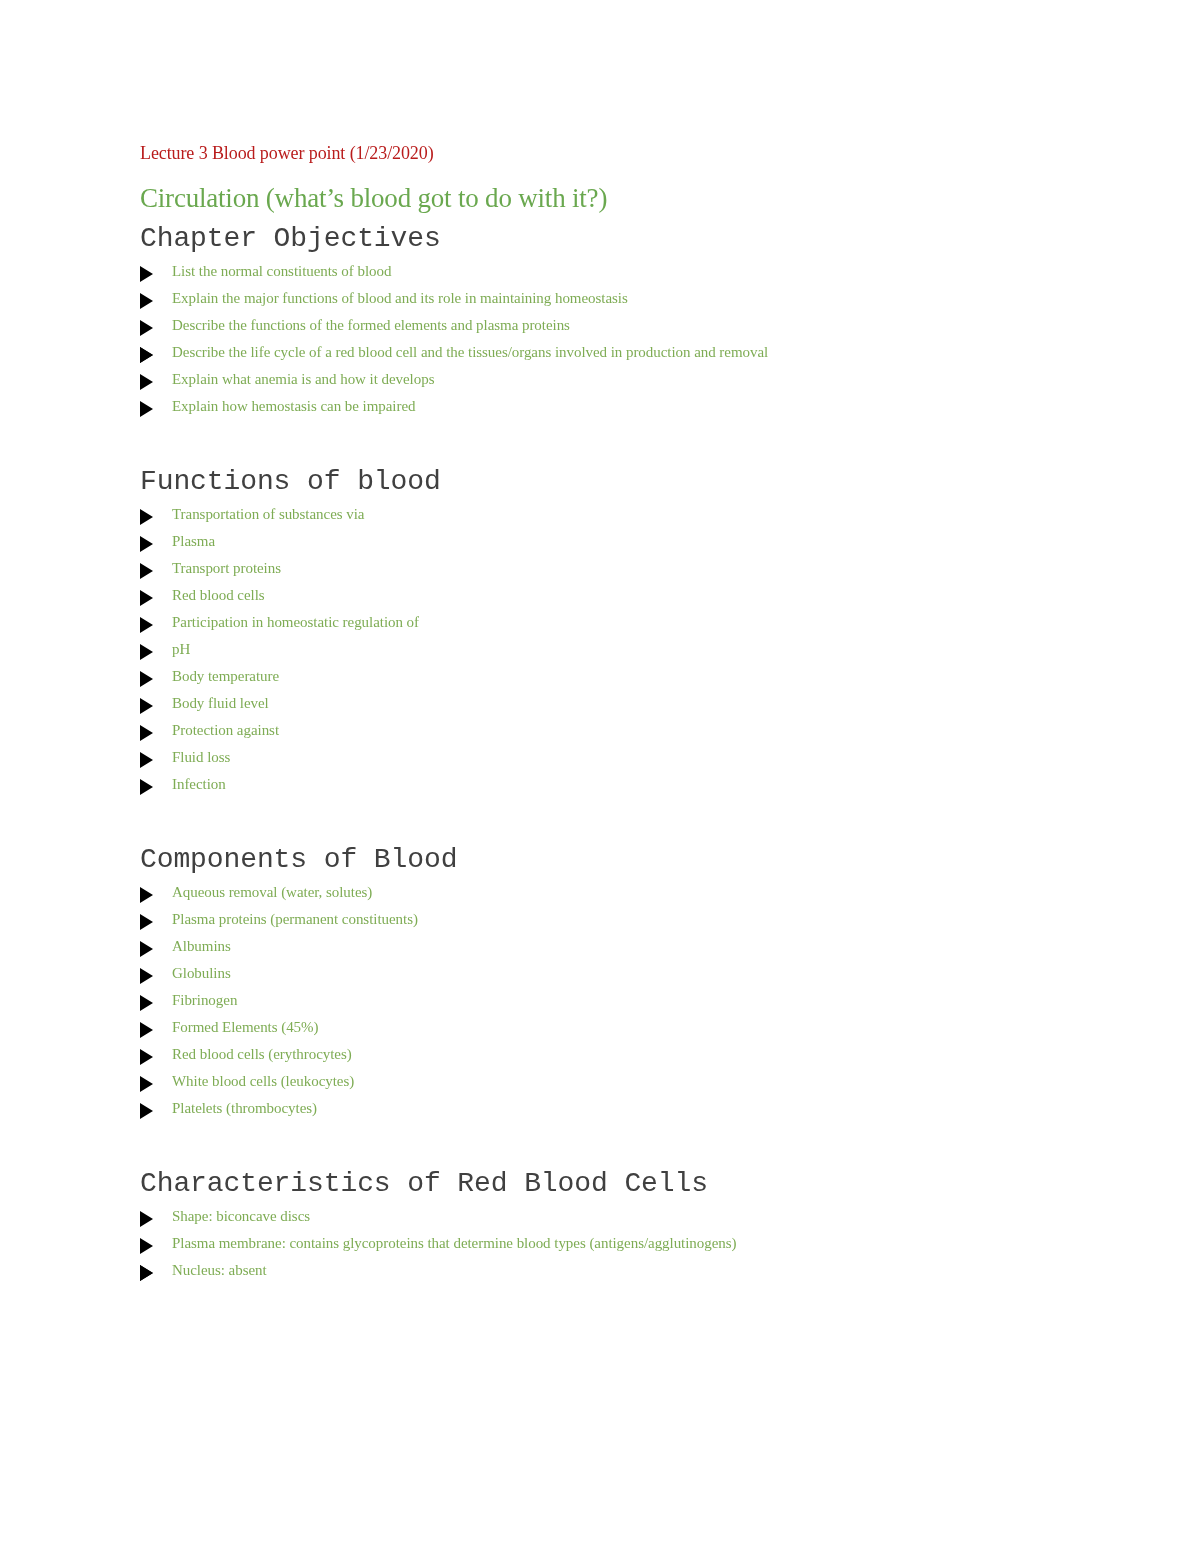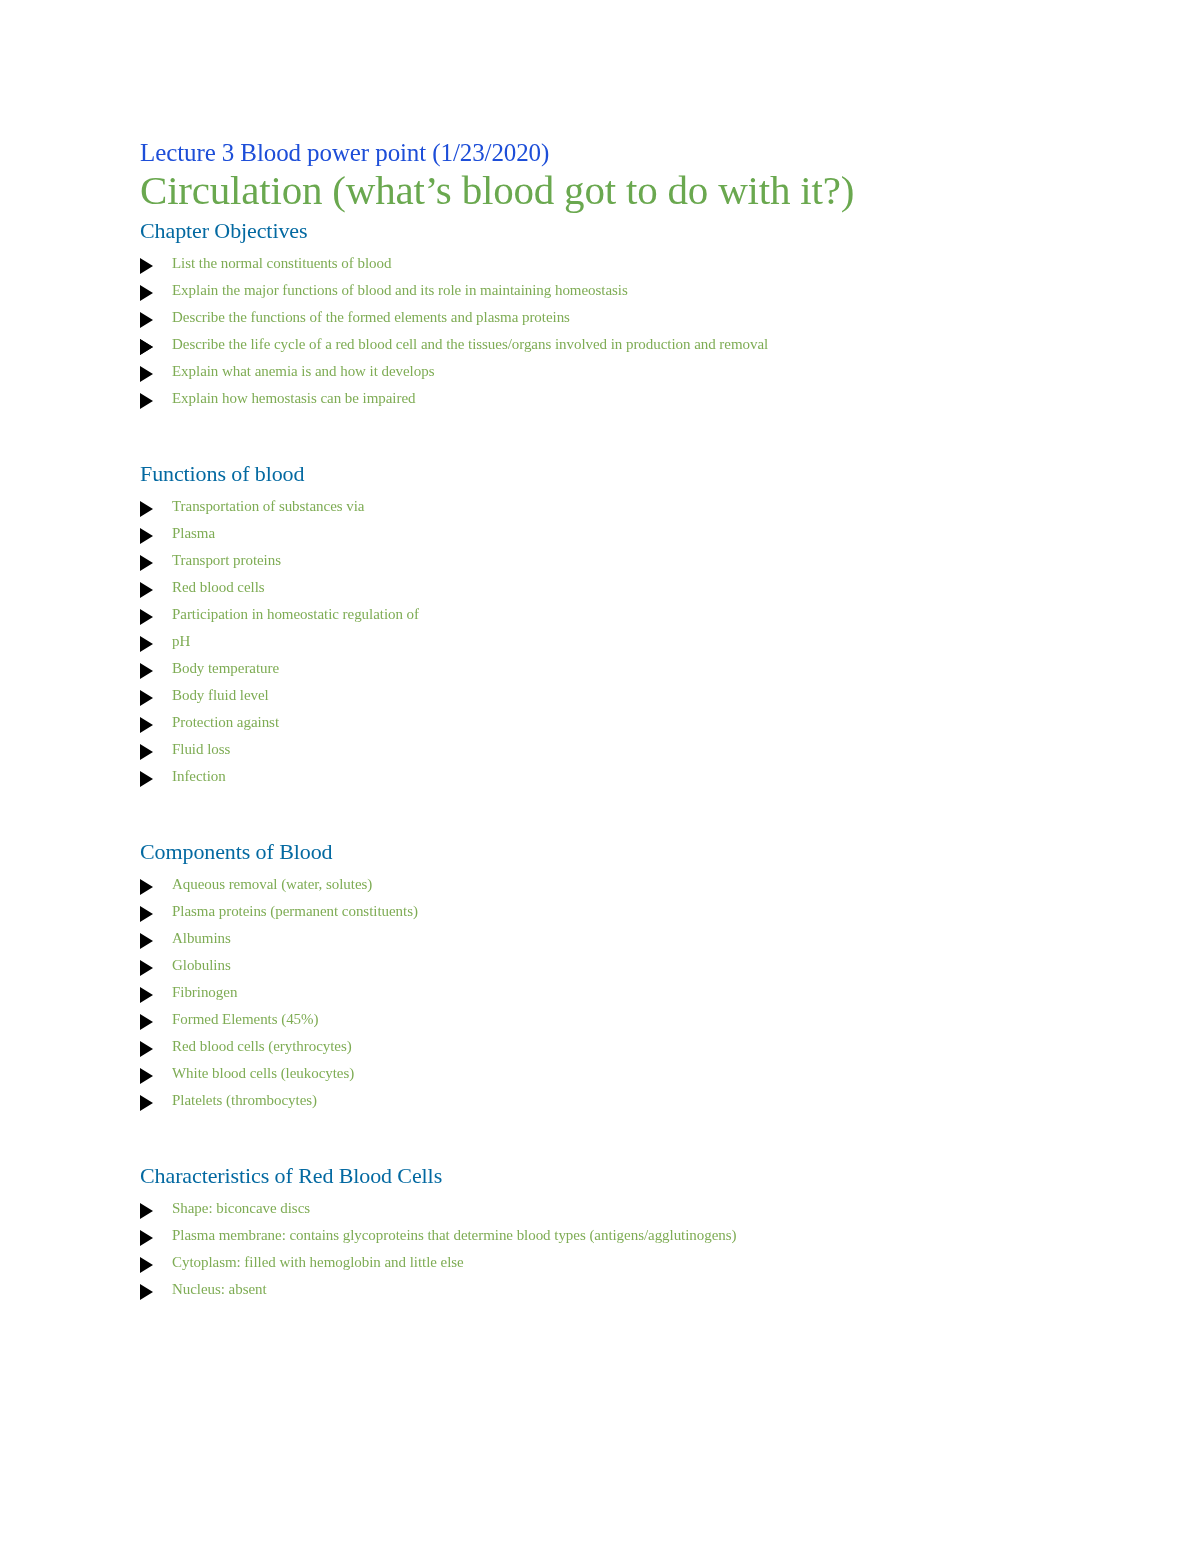--- a/index.html
+++ b/index.html
@@ -16,41 +16,42 @@
   }
   .page {
     position: relative;
     width: 1200px;
     height: 1553px;
     background: #ffffff;
     box-sizing: border-box;
     padding: 138px 150px 0 140px;
   }
   .doc-header {
-    font-size: 25px;
+    font-size: 18px;
     line-height: 30px;
-    color: #1d4ed8;
+    color: #b91c1c;
     letter-spacing: -0.1px;
-    margin: 0 0 1px 0;
+    margin: 0 0 9px 0;
   }
   .doc-title {
-    font-size: 41px;
+    font-size: 27px;
     line-height: 42px;
     color: #6aa84f;
     font-weight: normal;
     margin: 0 0 2px 0;
     letter-spacing: -0.2px;
   }
   h2.section-heading {
-    font-size: 22px;
+    font-size: 28px;
     line-height: 36px;
-    color: #0369a1;
+    color: #404040;
     font-weight: normal;
     margin: 0 0 1px 0;
     letter-spacing: -0.1px;
+    font-family: Liberation Mono, monospace;
   }
   .section-gap {
     height: 44px;
   }
   ul.bullets {
     list-style: none;
     margin: 0;
     padding: 0;
   }
   li.bullet {
@@ -126,18 +127,18 @@
         <li class="bullet lvl1"><span class="tri"></span><span class="txt">Formed Elements (45%)</span></li>
         <li class="bullet lvl2"><span class="tri"></span><span class="txt">Red blood cells (erythrocytes)</span></li>
         <li class="bullet lvl2"><span class="tri"></span><span class="txt">White blood cells (leukocytes)</span></li>
         <li class="bullet lvl2"><span class="tri"></span><span class="txt">Platelets (thrombocytes)</span></li>
       </ul>
       <div class="section-gap"></div>
       <h2 class="section-heading">Characteristics of Red Blood Cells</h2>
       <ul class="bullets">
         <li class="bullet lvl1"><span class="tri"></span><span class="txt">Shape:  biconcave discs</span></li>
         <li class="bullet lvl1"><span class="tri"></span><span class="txt">Plasma membrane:  contains glycoproteins that determine blood types (antigens/agglutinogens)</span></li>
-        <li class="bullet lvl1"><span class="tri"></span><span class="txt">Cytoplasm: filled with hemoglobin and little else</span></li>
+        <li class="bullet lvl1"><span class="tri"></span></li>
         <li class="bullet lvl1"><span class="tri"></span><span class="txt">Nucleus:  absent</span></li>
       </ul>
     </div>
 
 </div>
 
 </body></html>

